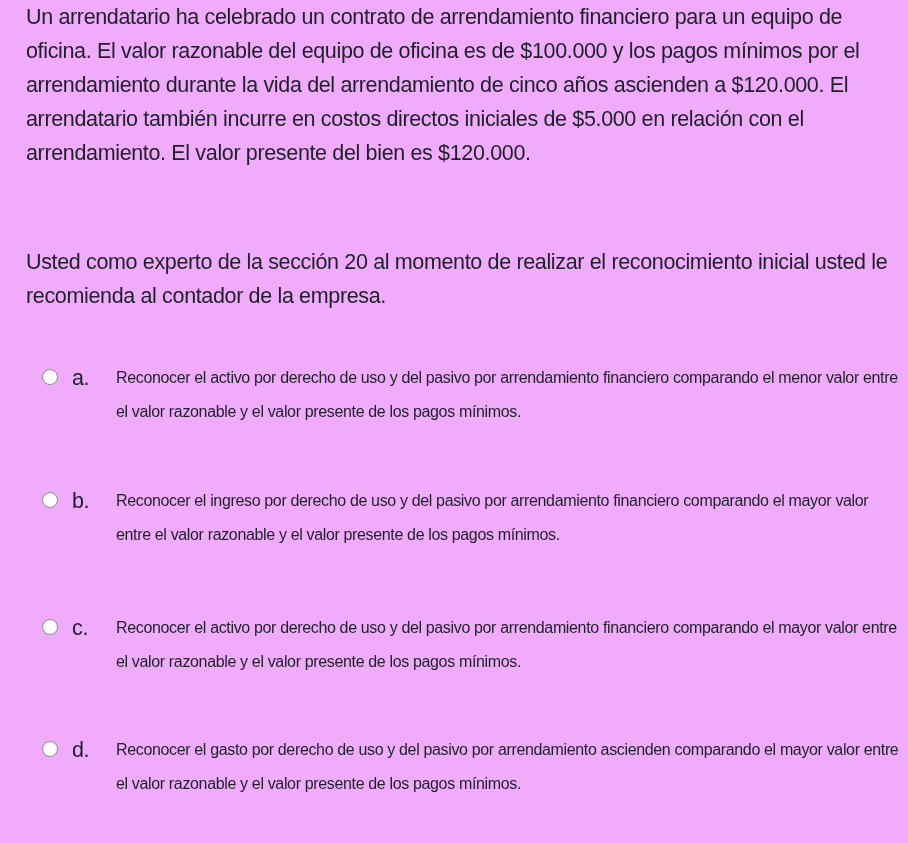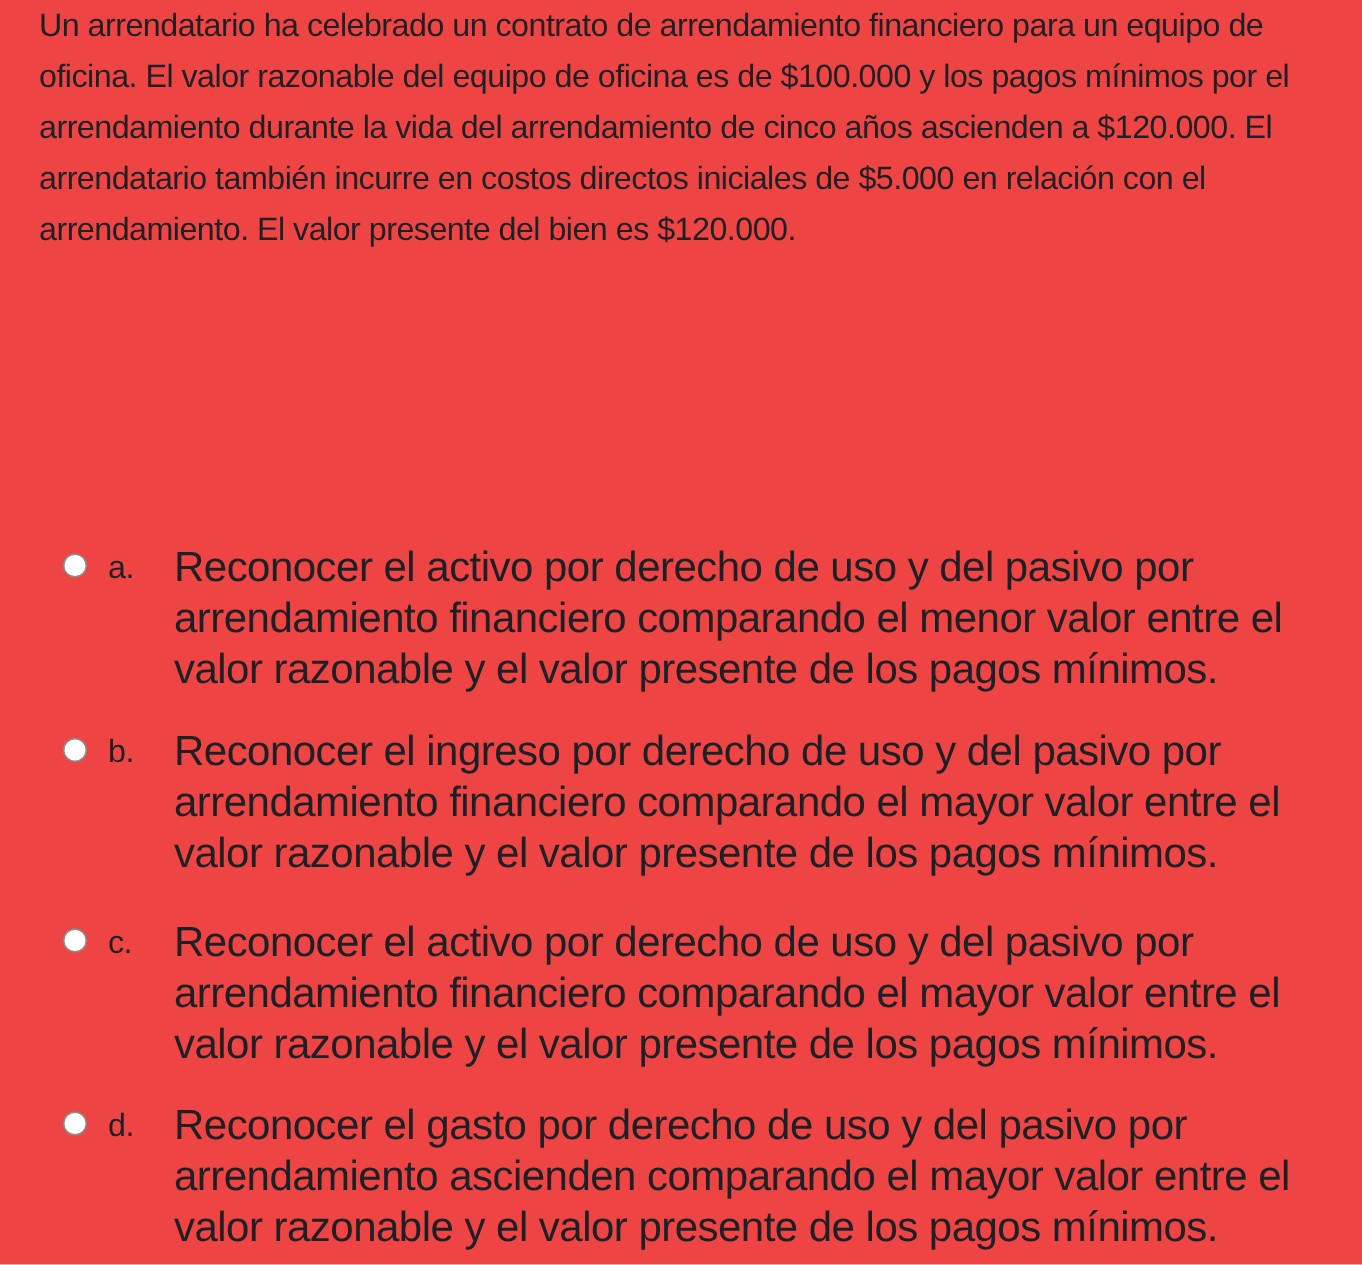--- a/index.html
+++ b/index.html
@@ -11,21 +11,21 @@
       background: #e7f3f6;
     }
     body {
       font-family: "Liberation Sans", sans-serif;
       color: #1d2125;
     }
     .page {
       position: relative;
       width: 908px;
       height: 843px;
-      background: #ef4444;
+      background: #f0abfc;
     }
     .para {
       position: absolute;
       left: 26px;
       width: 880px;
       font-size: 21.5px;
       line-height: 34px;
       letter-spacing: -0.35px;
       margin: 0;
     }
@@ -53,35 +53,36 @@
     .letter {
       flex: 0 0 auto;
       width: 44px;
       margin-left: 14px;
       font-size: 21.5px;
       line-height: 34px;
       letter-spacing: -0.35px;
     }
     .opt-text {
       flex: 1 1 auto;
-      font-size: 28px;
+      font-size: 16px;
       line-height: 34px;
       letter-spacing: -0.35px;
       width: 770px;
     }
     .opt-a { top: 361px; }
     .opt-b { top: 484px; }
     .opt-c { top: 611px; }
     .opt-d { top: 733px; }
   </style>
 </head>
 <body>
 
 <div class="page">
   <p class="para p1">Un arrendatario ha celebrado un contrato de arrendamiento financiero para un equipo de oficina. El valor razonable del equipo de oficina es de $100.000 y los pagos mínimos por el arrendamiento durante la vida del arrendamiento de cinco años ascienden a $120.000. El arrendatario también incurre en costos directos iniciales de $5.000 en relación con el arrendamiento. El valor presente del bien es $120.000.</p>
+  <p class="para p2">Usted como experto de la sección 20 al momento de realizar el reconocimiento inicial usted le recomienda al contador de la empresa.</p>
 
   <div class="option opt-a">
     <span class="radio"></span>
     <span class="letter">a.</span>
     <span class="opt-text">Reconocer el activo por derecho de uso y del pasivo por arrendamiento financiero comparando el menor valor entre el valor razonable y el valor presente de los pagos mínimos.</span>
   </div>
 
   <div class="option opt-b">
     <span class="radio"></span>
     <span class="letter">b.</span>

